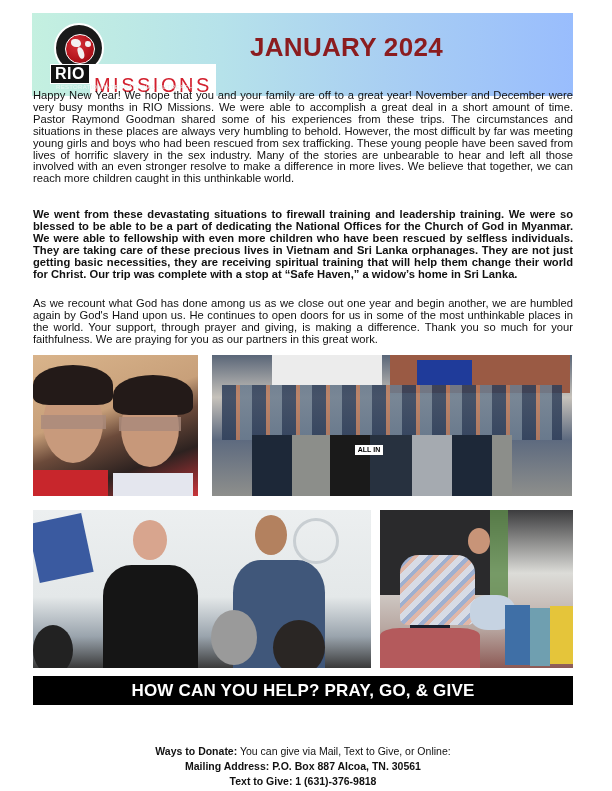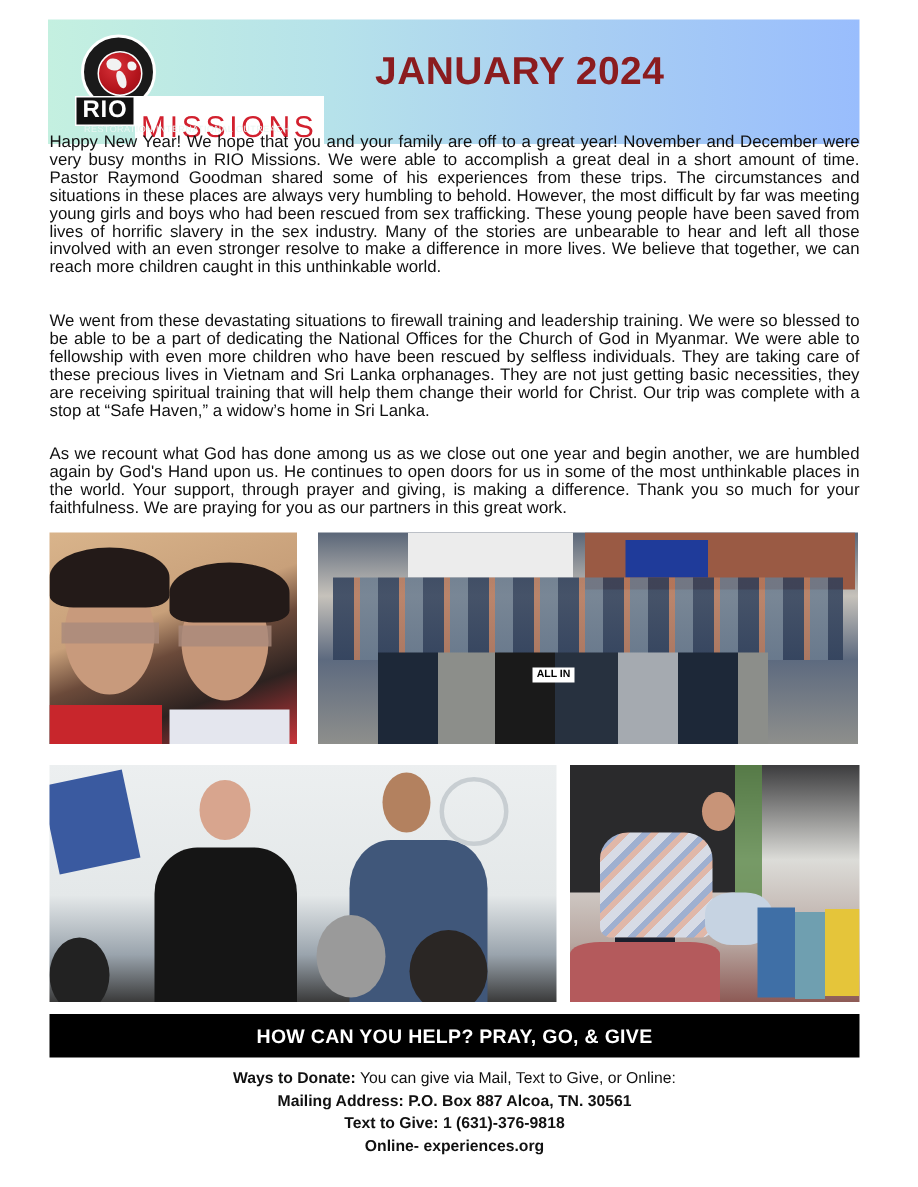--- a/index.html
+++ b/index.html
@@ -18,38 +18,38 @@
     .c3 { left: 19px; top: 6px; width: 6px; height: 6px; }
     .wordmark { position: absolute; left: 0; top: 43px; height: 22px; display: flex; align-items: flex-start; }
     .rio { background: #111; color: #fff; font-weight: bold; font-size: 16px; line-height: 18px; padding: 0 4px; border: 1px solid #fff; letter-spacing: 0.5px; }
     .missions { background: #ffffff; color: #d2202e; font-size: 20px; line-height: 18px; padding: 12px 4px; letter-spacing: 2.5px; }
     .tagline { position: absolute; left: 6px; top: 63px; font-size: 6px; color: #e8f6f2; letter-spacing: 0.3px; white-space: nowrap; }
 
     .title { position: absolute; left: 174px; top: 19px; font-size: 26px; font-weight: bold; color: #8b1c1f; letter-spacing: 0.3px; margin-left: 44px; }
 
     .body-text { position: absolute; left: 33px; width: 540px; font-size: 11.2px; line-height: 11.9px; text-align: justify; color: #111; }
     .p1 { top: 90px; }
-    .p2 { top: 209px; }
+    .p2 { top: 209px; font-weight: bold; }
     .p3 { top: 298px; }
 
     .photo { position: absolute; overflow: hidden; }
     .ph1 { left: 33px; top: 355px; width: 165px; height: 141px;
       background: linear-gradient(160deg, #d9b48b 0%, #c8a07a 40%, #6b4a3a 55%, #2d2220 75%, #c9353a 100%); }
     .ph2 { left: 212px; top: 355px; width: 360px; height: 141px;
       background: linear-gradient(180deg, #5a6678 0%, #c6c2bb 30%, #5d6a7f 60%, #8e8f8c 100%); }
     .ph3 { left: 33px; top: 510px; width: 338px; height: 158px;
       background: linear-gradient(180deg, #eceff0 0%, #e4e8e9 55%, #9aa4ad 80%, #3a3a3a 100%); }
     .ph4 { left: 380px; top: 510px; width: 193px; height: 158px;
       background: linear-gradient(180deg, #3c3c3e 0%, #dcdcd8 40%, #b8a7a1 75%, #8d5a55 100%); }
     .blob { position: absolute; border-radius: 50%; }
 
     .banner { position: absolute; left: 33px; top: 676px; width: 540px; height: 29px; background: #000; color: #fff;
-      font-weight: bold; font-size: 13px; line-height: 29px; text-align: center; letter-spacing: 0.2px; }
+      font-weight: bold; font-size: 17px; line-height: 29px; text-align: center; letter-spacing: 0.2px; }
 
-    .donate { position: absolute; left: 33px; width: 540px; text-align: center; font-size: 10.5px; line-height: 15px; color: #111; }
+    .donate { position: absolute; left: 33px; width: 540px; text-align: center; font-size: 10.5px; line-height: 15px; color: #111; margin-top: 32px; }
     .d1 { top: 712px; }
     .d2 { top: 727px; font-weight: bold; }
     .d3 { top: 742px; font-weight: bold; }
     .d4 { top: 757px; font-weight: bold; }
     .b { font-weight: bold; }
   </style>
 </head>
 <body>
 
 <div class="header">

